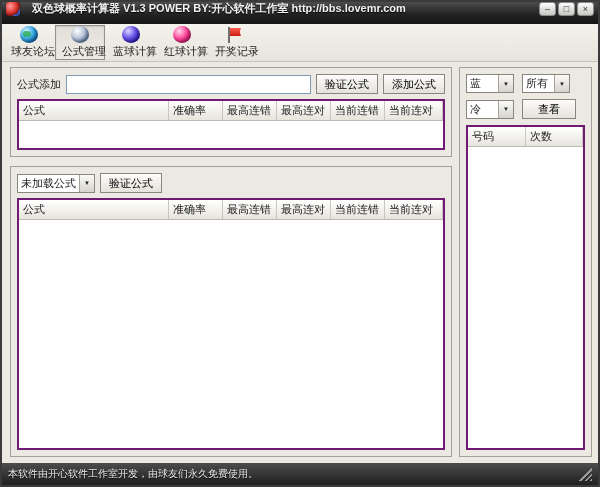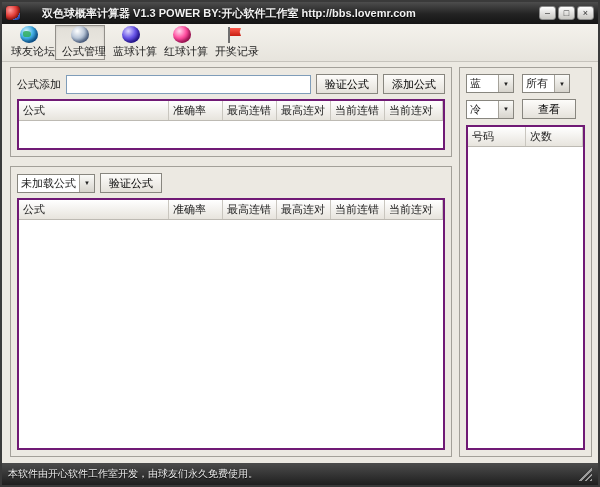--- a/index.html
+++ b/index.html
@@ -1,20 +1,20 @@
 <!DOCTYPE html>
 <html><head>
 <meta charset="utf-8">
 <style>
   * { margin:0; padding:0; box-sizing:border-box; }
   html,body { width:600px; height:487px; font-family:"Liberation Sans","DejaVu Sans",sans-serif; font-size:11px; color:#1c1c1c; }
   .window { width:600px; height:487px; display:flex; flex-direction:column; background:#ece9e2; border:2px solid #3a3a3a; }
 
   
-  .titlebar { height:22px; flex:0 0 22px; background:linear-gradient(#4d4d4d,#232323 55%,#151515); display:flex; align-items:center; padding:8px 4px; gap:22px; }
+  .titlebar { height:22px; flex:0 0 22px; background:linear-gradient(#4d4d4d,#232323 55%,#151515); display:flex; align-items:flex-end; padding:8px 4px; gap:12px; }
   .app-icon { width:14px; height:14px; border-radius:3px; background:radial-gradient(circle at 30% 30%, #ff9d9d, #e03a34 45%, #7a1410 70%, #3b63c4 71%, #17308a); box-shadow:0 0 1px #000; flex:0 0 14px; }
   .title { flex:1; color:#f2f2f2; font-weight:bold; font-size:11px; white-space:nowrap; overflow:hidden; text-shadow:0 1px 1px #000; }
   .win-controls { display:flex; gap:2px; }
   .winbtn { width:17px; height:14px; font-size:9px; line-height:12px; text-align:center; color:#333; background:linear-gradient(#fdfdfd,#c7c6c2); border:1px solid #8a8a8a; border-radius:3px; cursor:default; padding:0; }
 
   
   .toolbar { height:38px; flex:0 0 38px; background:linear-gradient(#f4f2ec,#e7e4dd); border-bottom:1px solid #c6c3bc; display:flex; align-items:stretch; padding:1px 2px; gap:1px; }
   .tb-item { width:50px; display:flex; flex-direction:column; align-items:center; justify-content:center; gap:1px; border:1px solid transparent; }
   .tb-item.active { border:1px solid #93908a; background:linear-gradient(#e2dfd8,#eeebe4); box-shadow:inset 0 1px 2px rgba(0,0,0,.12); }
   .tb-label { font-size:11px; white-space:nowrap;margin-left:8px; }

